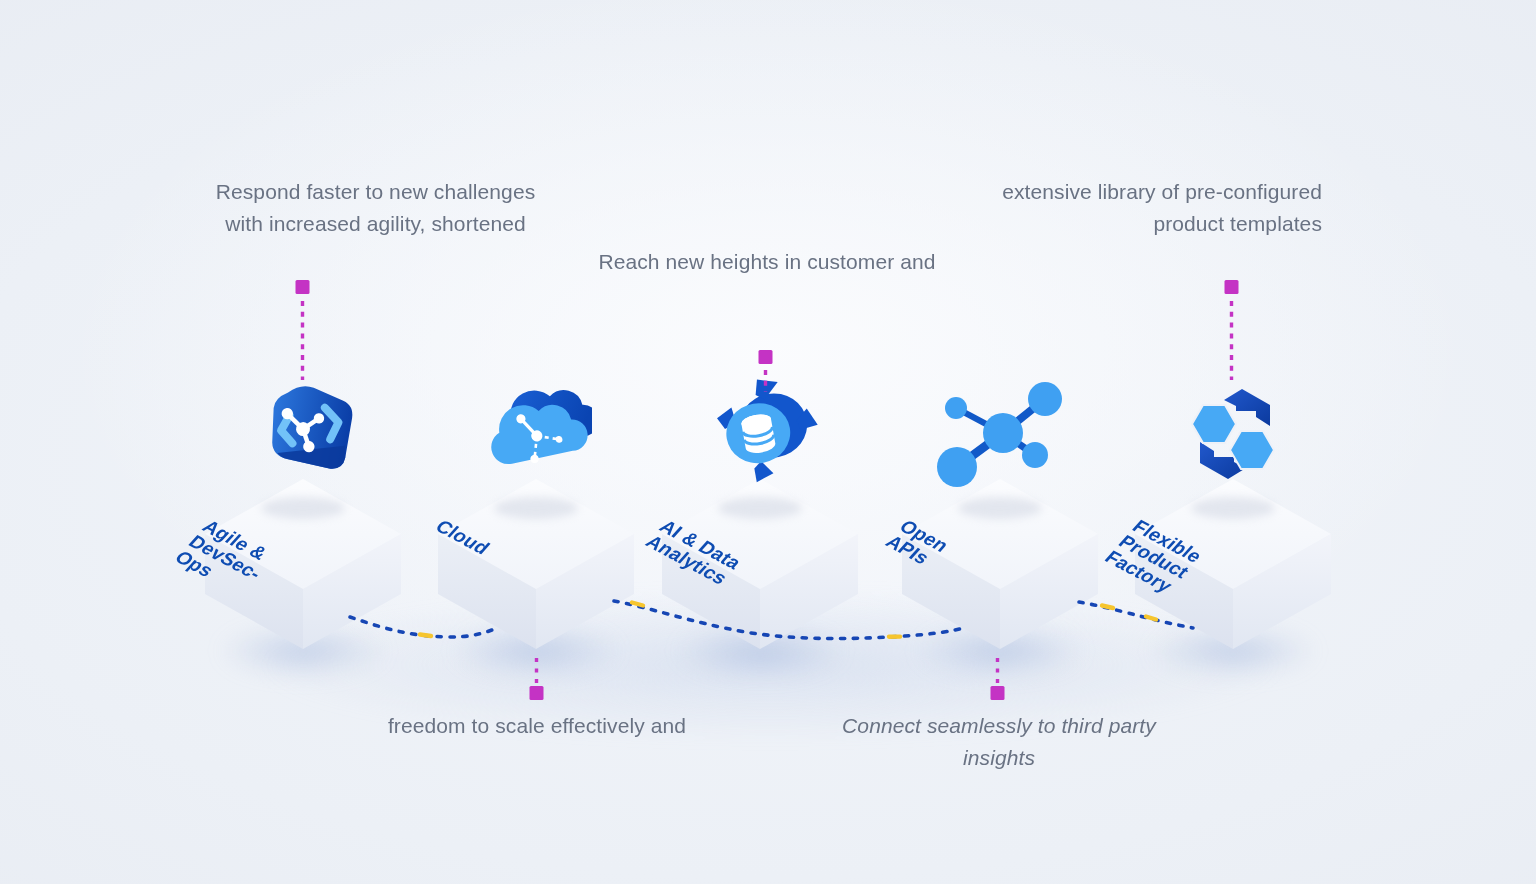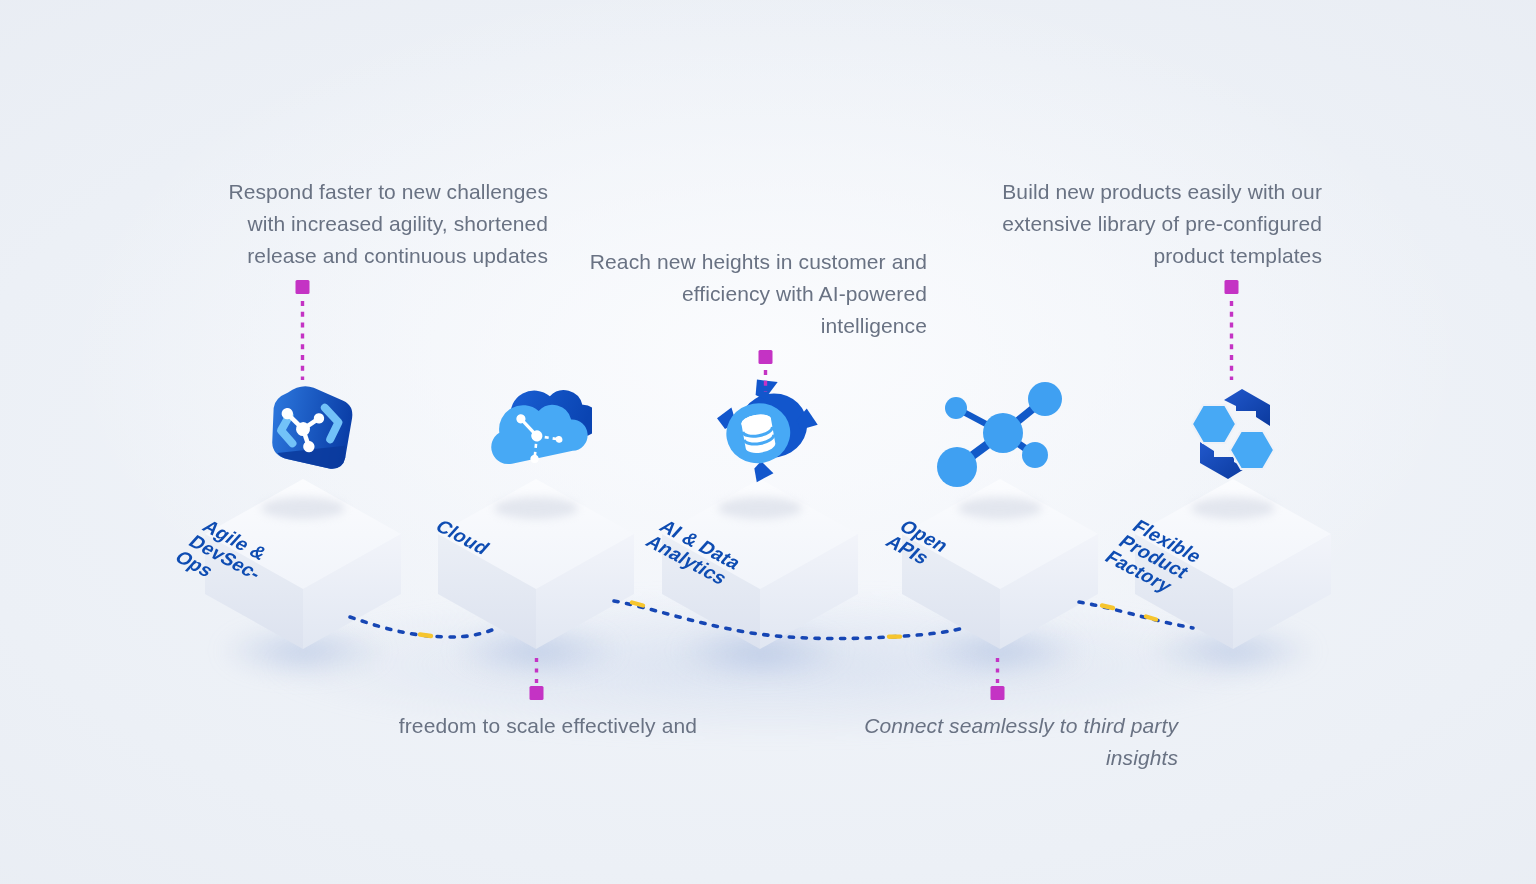--- a/index.html
+++ b/index.html
@@ -24,21 +24,21 @@
   .cube-label{
     position:absolute;width:150px;
     transform:rotate(28deg) skewX(-14deg);transform-origin:0 0;
     font-size:19px;line-height:20px;font-weight:bold;color:#0e4cb2;
     letter-spacing:0.2px;white-space:nowrap;
   }
   .icon{position:absolute;}
   .desc{
     position:absolute;font-size:21px;line-height:32px;color:#697283;letter-spacing:0.1px;
   }
-  .desc.center{text-align:right;}
+  .desc.center{text-align:center;}
   .desc.right{text-align:right;}
   .connector{position:absolute;}
   .wave{position:absolute;left:0;top:0;}
 </style>
 </head>
 <body>
 
 <div class="stage">
 
   <svg width="0" height="0" style="position:absolute" aria-hidden="true">
@@ -229,28 +229,25 @@
     <rect x="0.5" y="29" width="14" height="14" rx="1.5" fill="#c433c4"></rect>
   </svg>
   <svg class="connector" style="left:990px;top:657px;" width="16" height="44">
     <line x1="7.5" y1="1" x2="7.5" y2="26" stroke="#c433c4" stroke-width="3.4" stroke-dasharray="4 6.5"></line>
     <rect x="0.5" y="29" width="14" height="14" rx="1.5" fill="#c433c4"></rect>
   </svg>
 
   <div class="desc center" style="left:203px;top:176px;width:345px;">
     <div>Respond faster to new challenges</div>
     <div>with increased agility, shortened</div>
-    <div>release and continuous updates</div>
-  </div>
-  <div class="desc center" style="left:575px;top:246px;width:352px;">
+  </div>
+  <div class="desc center" style="left:591px;top:246px;width:352px;">
     <div>Reach new heights in customer and</div>
-    <div>efficiency with AI-powered intelligence</div>
   </div>
   <div class="desc right" style="left:972px;top:176px;width:350px;">
-    <div>Build new products easily with our</div>
     <div>extensive library of pre-configured</div>
     <div>product templates</div>
   </div>
   <div class="desc center" style="left:377px;top:710px;width:320px;">
     <div>freedom to scale effectively and</div>
   </div>
   <div class="desc center" style="left:820px;top:710px;width:358px;font-style:italic;">
     <div>Connect seamlessly to third party</div>
     <div>insights</div>
   </div>

